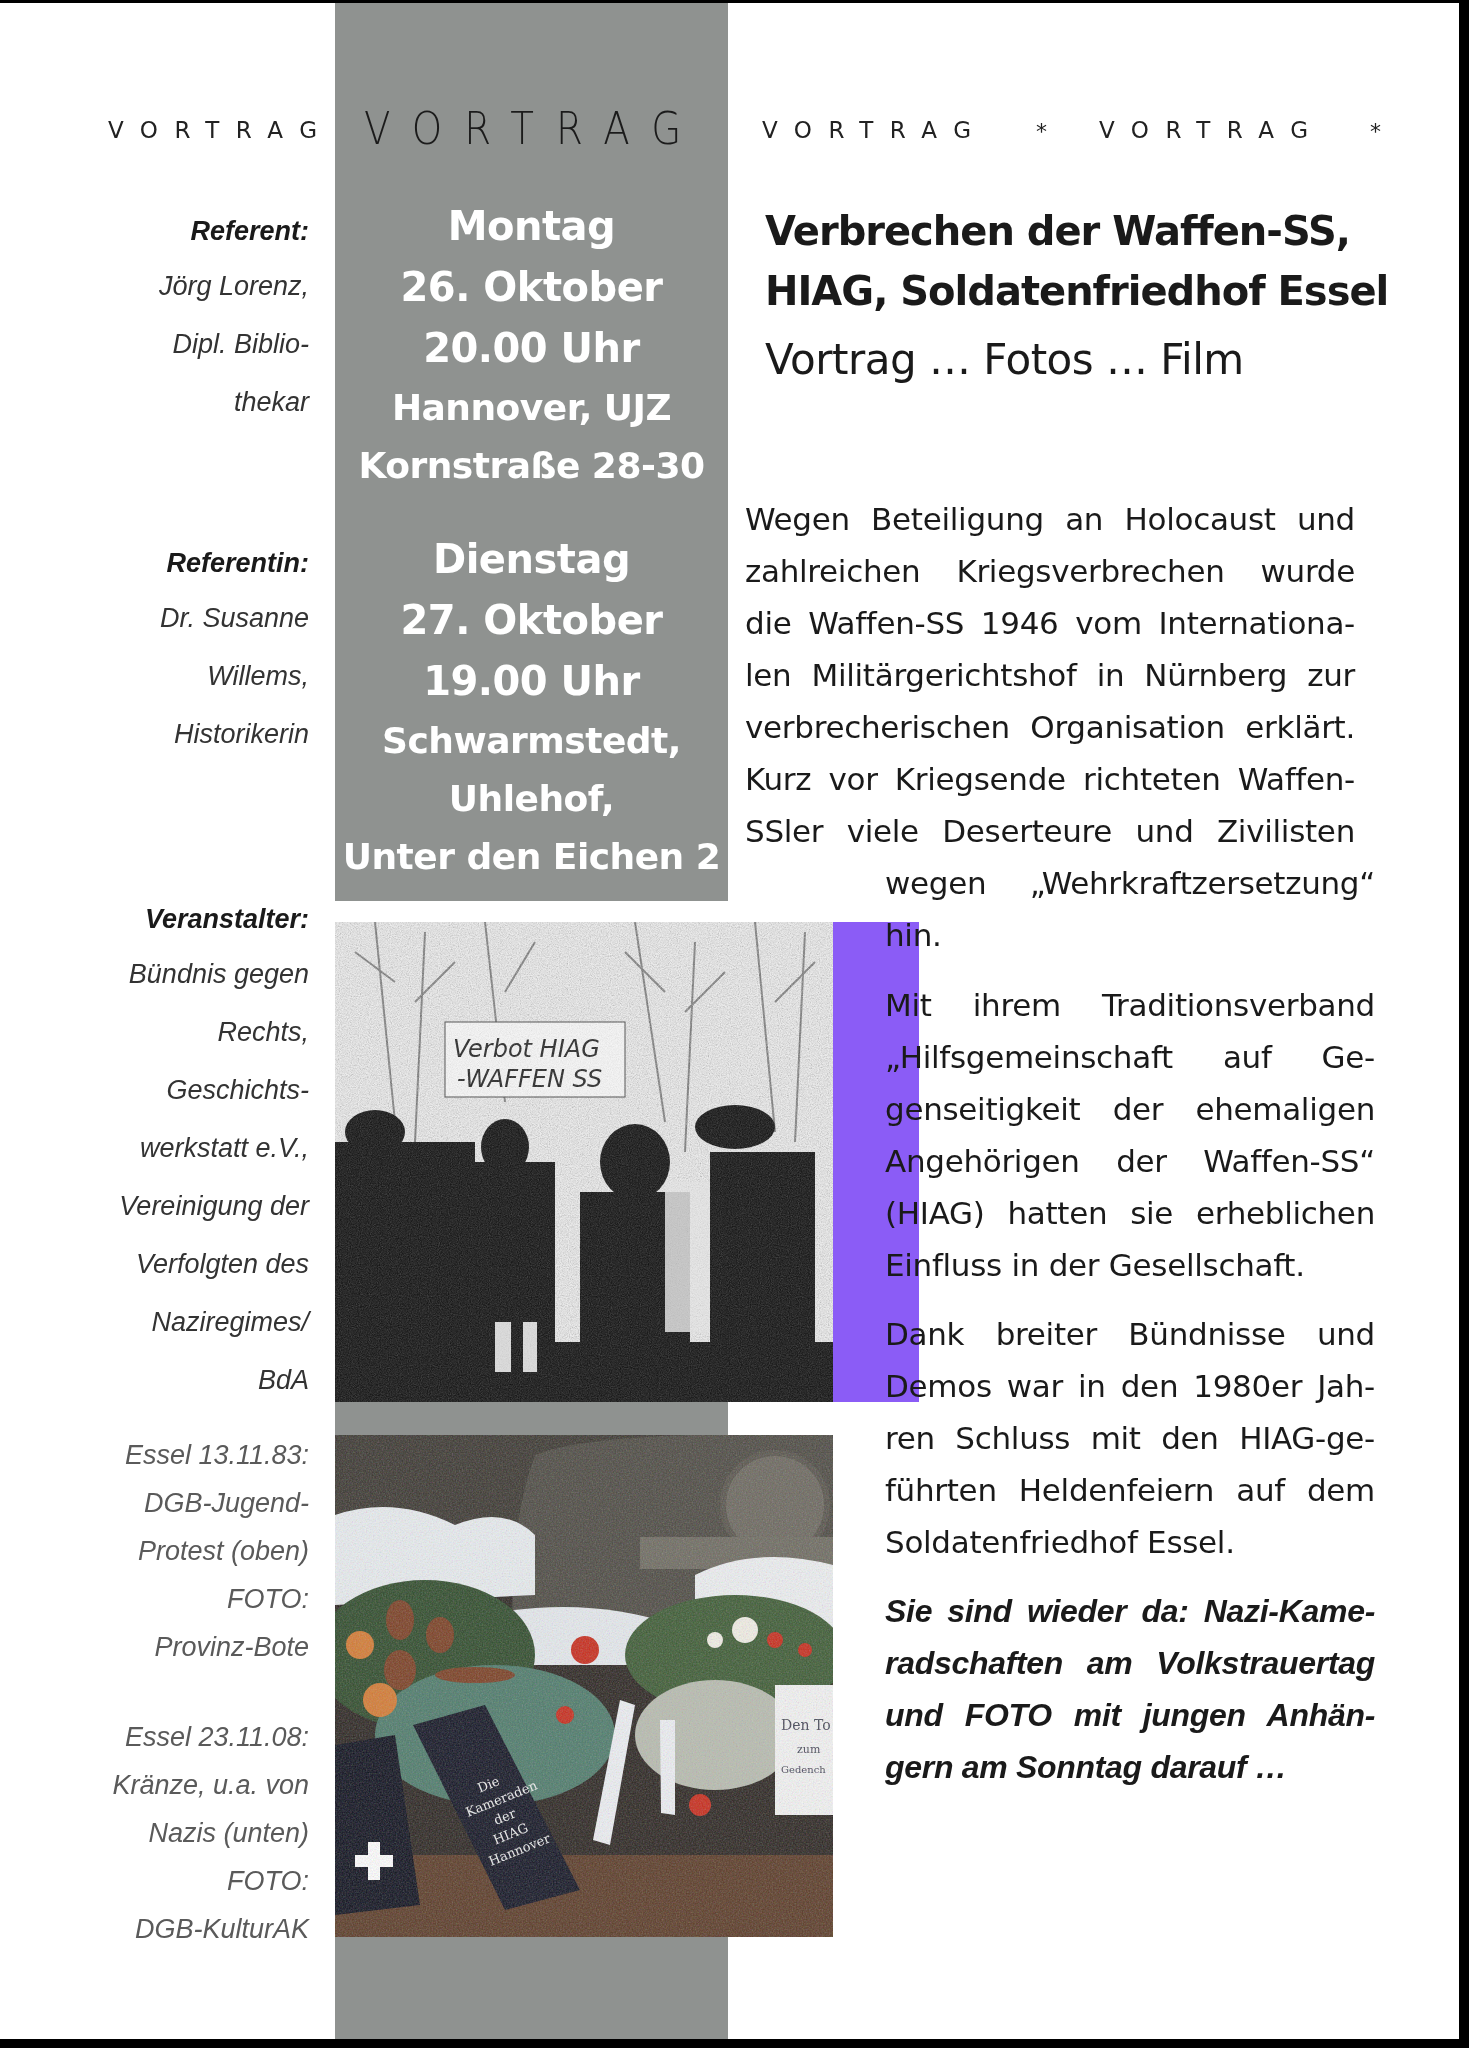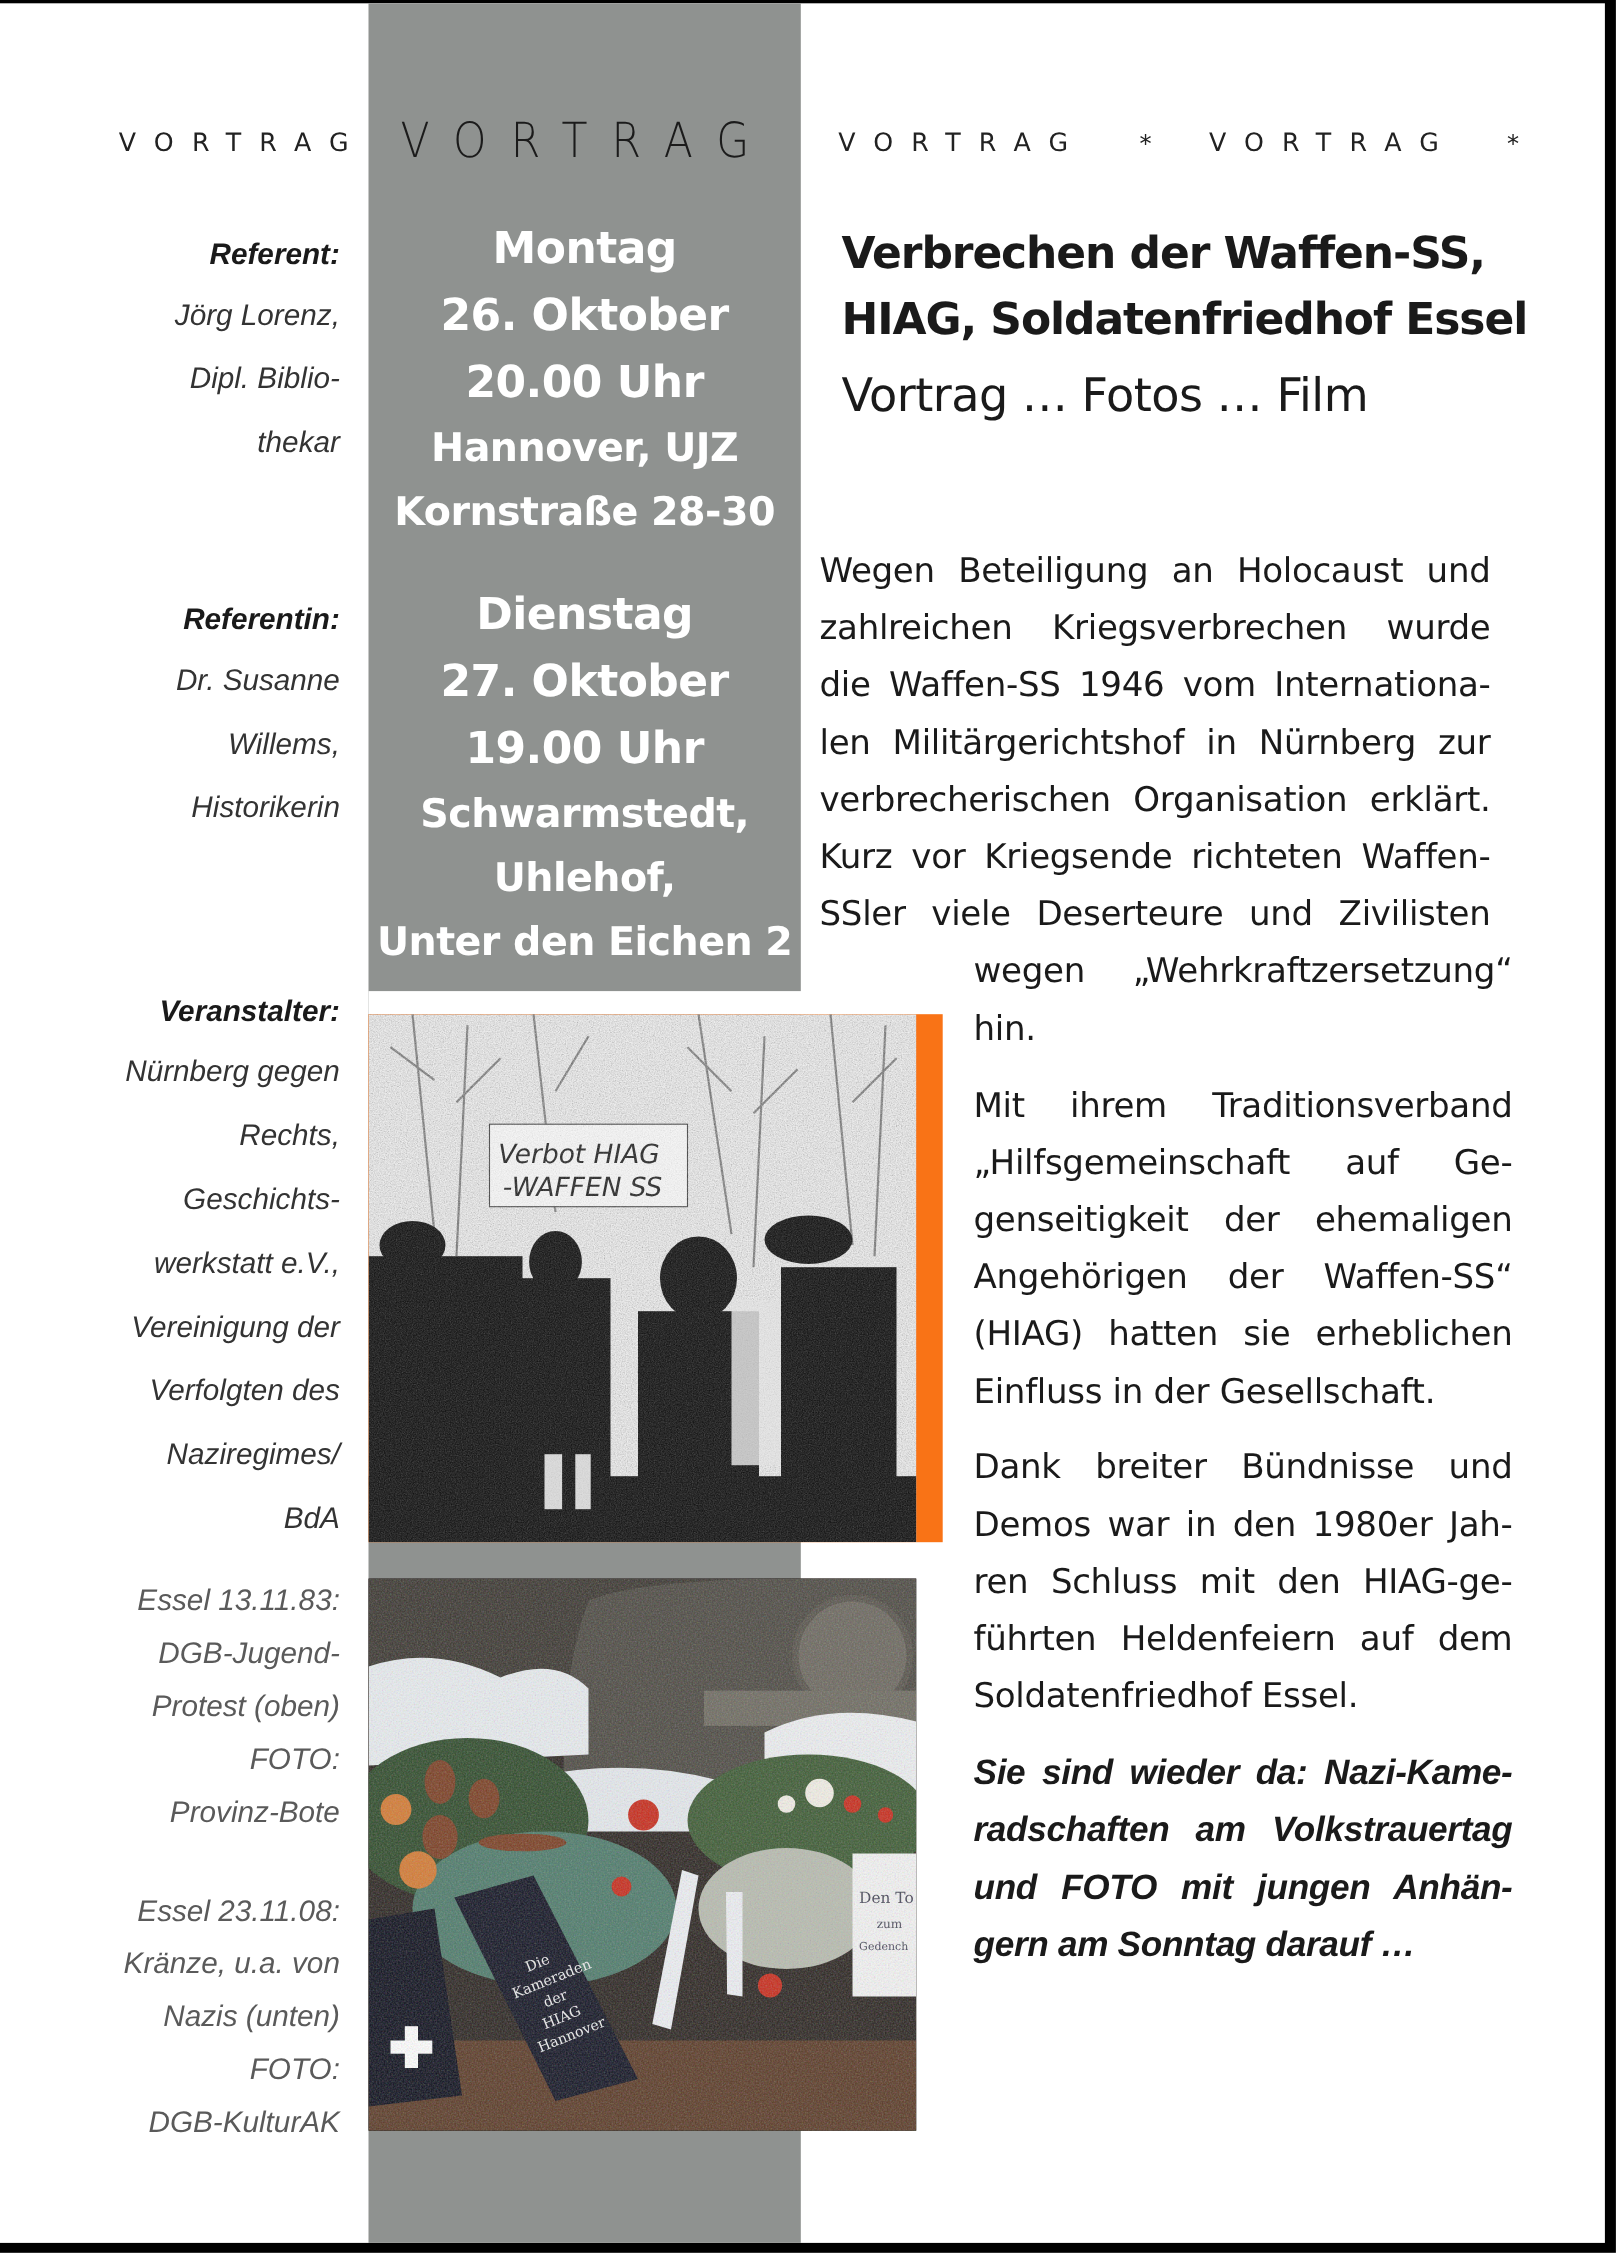--- a/index.html
+++ b/index.html
@@ -33,21 +33,21 @@
   .body .line{display:block;white-space:nowrap;}
   .body .line.last{text-align-last:left;}
   .p1{left:745px;top:490px;width:610px;}
   .p1b{left:885px;top:854px;width:490px;}
   .p2{left:885px;top:976px;width:490px;}
   .p3{left:885px;top:1305px;width:490px;}
   .p4{left:885px;top:1582px;width:490px;font-style:italic;font-weight:bold;font-family:"Liberation Sans",sans-serif;font-size:32px;}
 
   
   .photo{position:absolute;overflow:hidden;}
-  .photo1{left:335px;top:919px;width:522px;height:480px;background:#f97316;}
+  .photo1{left:335px;top:919px;width:584px;height:480px;background:#8b5cf6;}
   .photo2{left:335px;top:1432px;width:498px;height:502px;background:#2a2520;}
 </style>
 </head>
 <body>
 
 <div class="page">
   <div class="gray-col"></div>
 
   <div class="banner">
     <span class="vt vt-small" style="left:92px">VORTRAG</span>
@@ -67,21 +67,21 @@
 
   <div class="left" style="top:540px">
     <div class="lbl" style="line-height:40px;margin-bottom:6px">Referentin:</div>
     <div class="ltxt">Dr. Susanne</div>
     <div class="ltxt">Willems,</div>
     <div class="ltxt">Historikerin</div>
   </div>
 
   <div class="left" style="top:896px">
     <div class="lbl" style="line-height:40px;margin-bottom:6px">Veranstalter:</div>
-    <div class="ltxt">Nürnberg gegen</div>
+    <div class="ltxt">Bündnis gegen</div>
     <div class="ltxt" style="margin-bottom:8px">Rechts,</div>
     <div class="ltxt">Geschichts-</div>
     <div class="ltxt" style="margin-bottom:8px">werkstatt e.V.,</div>
     <div class="ltxt">Vereinigung der</div>
     <div class="ltxt">Verfolgten des</div>
     <div class="ltxt">Naziregimes/</div>
     <div class="ltxt">BdA</div>
   </div>
 
   <div class="left" style="top:1428px">

